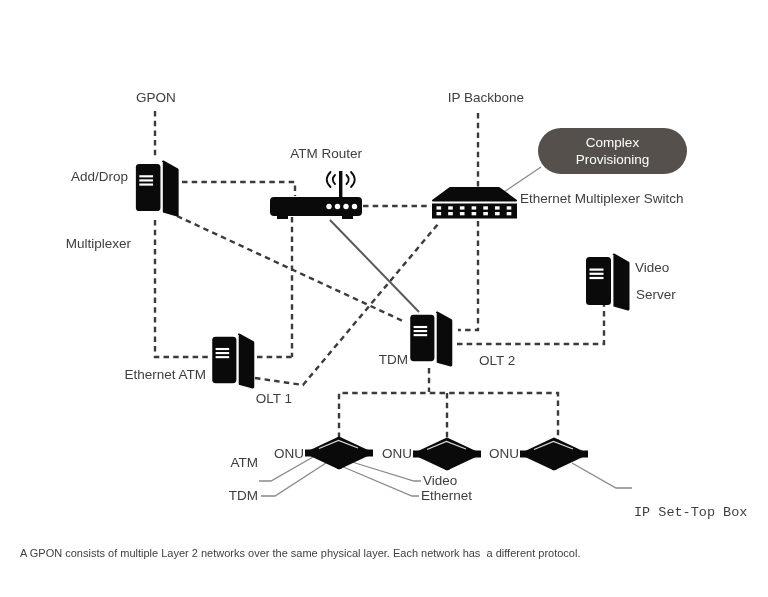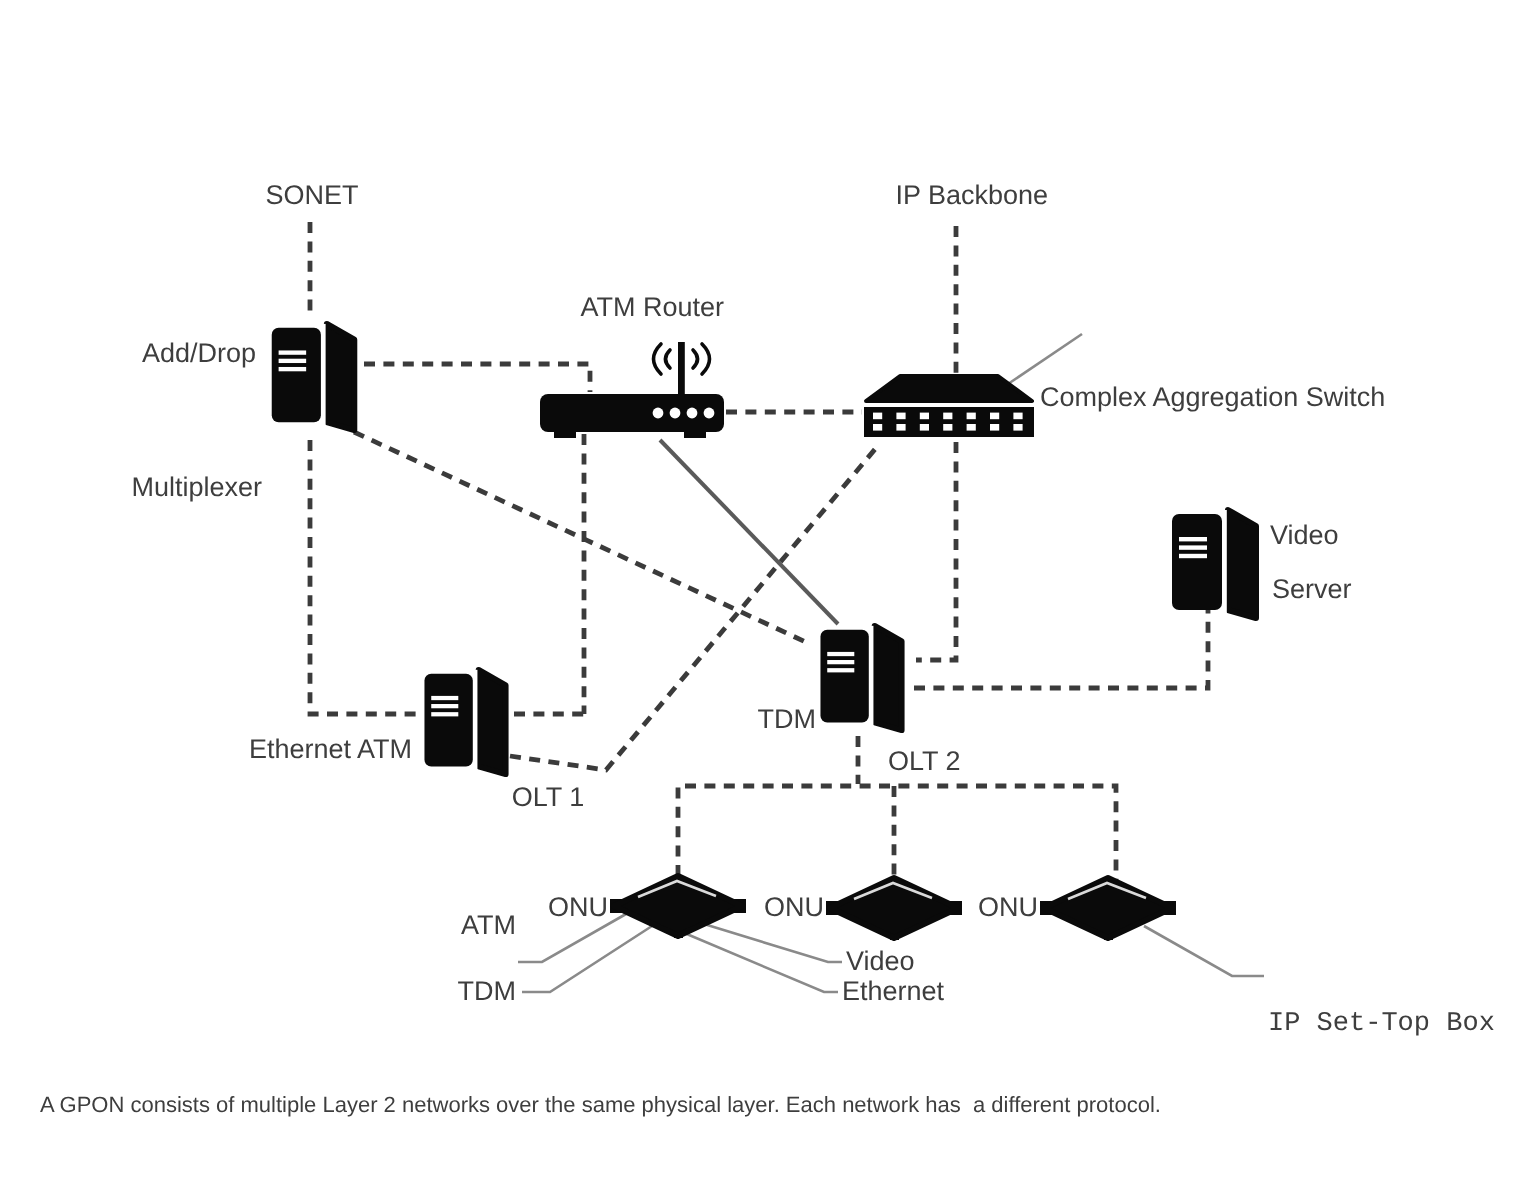--- a/index.html
+++ b/index.html
@@ -130,40 +130,44 @@
       <use href="#sym-onu" x="304" y="436" width="70" height="34"></use>
     </g>
     <g>
       <use href="#sym-onu" x="412" y="437" width="70" height="34"></use>
     </g>
     <g>
       <use href="#sym-onu" x="519" y="437" width="70" height="34"></use>
     </g>
   </svg>
 
-  <div class="lbl ctr" style="left:127px;top:91px;width:58px;">SONET</div>
+  <div class="lbl ctr" style="left:127px;top:91px;width:58px;">GPON</div>
 
   <div class="lbl rgt" style="left:40px;top:170px;width:88px;">Add/Drop</div>
   <div class="lbl rgt" style="left:40px;top:197px;width:91px;margin-top:40px;">Multiplexer</div>
 
   <div class="lbl ctr" style="left:270px;top:147px;width:92px;text-align:right;">ATM Router</div>
 
   <div class="lbl ctr" style="left:432px;top:91px;width:92px;text-align:right;">IP Backbone</div>
 
+  <div class="bubble" id="bubble" style="background: rgb(85, 80, 75); color: rgb(255, 255, 255);">
+    <div>Complex</div>
+    <div>Provisioning</div>
+  </div>
 
-  <div class="lbl" style="left:520px;top:192px;">Complex Aggregation Switch</div>
+  <div class="lbl" style="left:520px;top:192px;">Ethernet Multiplexer Switch</div>
 
   <div class="lbl" style="left:635px;top:261px;">Video</div>
   <div class="lbl" style="left:636px;top:288px;">Server</div>
 
   <div class="lbl rgt" style="left:106px;top:368px;width:100px;">Ethernet ATM</div>
   <div class="lbl ctr" style="left:204px;top:392px;width:44px;margin-left:48px;">OLT 1</div>
 
   <div class="lbl rgt" style="left:370px;top:353px;width:38px;">TDM</div>
-  <div class="lbl" style="left:444px;top:354px;margin-top:20px;">OLT 2</div>
+  <div class="lbl" style="left:479px;top:354px;">OLT 2</div>
 
   <div class="lbl rgt" style="left:272px;top:447px;width:32px;">ONU</div>
   <div class="lbl rgt" style="left:380px;top:447px;width:32px;">ONU</div>
   <div class="lbl rgt" style="left:487px;top:447px;width:32px;">ONU</div>
 
   <div class="lbl rgt" style="left:226px;top:456px;width:32px;">ATM</div>
   <div class="lbl rgt" style="left:226px;top:489px;width:32px;">TDM</div>
   <div class="lbl" style="left:423px;top:474px;">Video</div>
   <div class="lbl" style="left:421px;top:489px;">Ethernet</div>
   <div class="lbl" style="left:634px;top:506px;font-family:Liberation Mono, monospace;">IP Set-Top Box</div>

